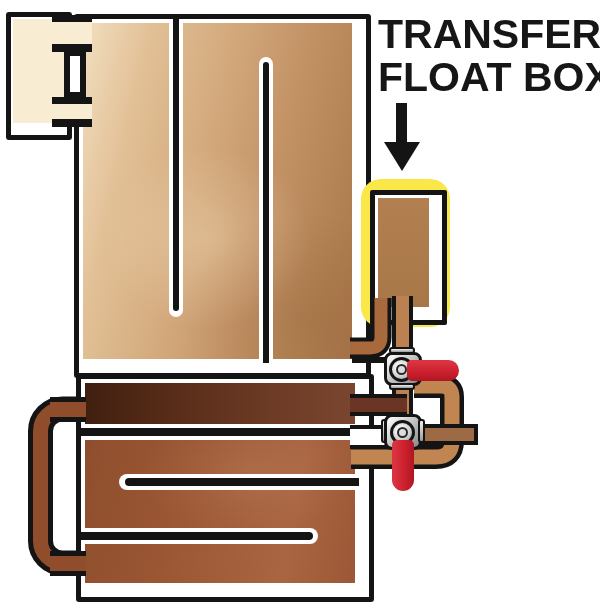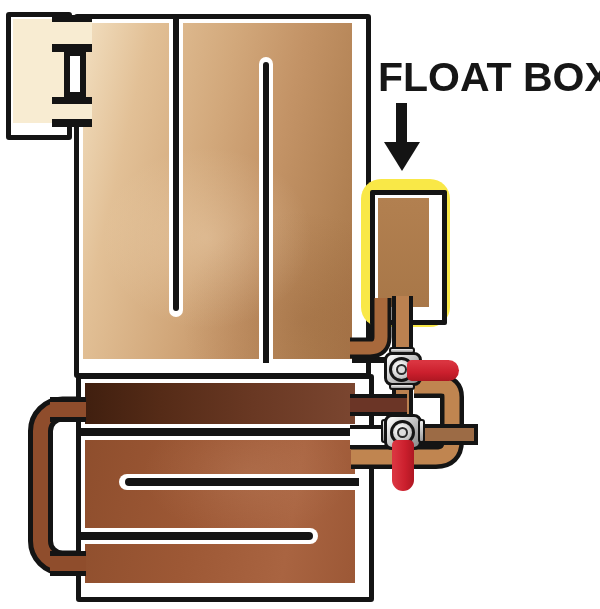--- a/index.html
+++ b/index.html
@@ -152,17 +152,18 @@
   <div class="valve" style="left:382px;top:408px;">
     <div class="vflange" style="left:-1px;top:11px;width:7px;height:24px;box-sizing:border-box;"></div>
     <div class="vbody" style="left:2px;top:6px;width:38px;height:36px;box-sizing:border-box;"></div>
     <div class="vflange" style="left:36px;top:11px;width:7px;height:24px;box-sizing:border-box;"></div>
     <div class="vnut" style="left:8px;top:12px;">
         <div class="vnut-inner"></div>
       </div>
   </div>
   <div class="handle handle-v" style="left:392px;top:440px;width:22px;height:51px;"></div>
 
+  <div class="headline" style="left:378px;top:13px;">TRANSFER</div>
   <div class="headline" style="left:378px;top:56px;">FLOAT BOX</div>
   <div class="arrow-shaft" style="left:396px;top:103px;width:11px;height:41px;"></div>
   <div class="arrow-head" style="left:384px;top:142px;"></div>
 
 </div>
 
 </body></html>

